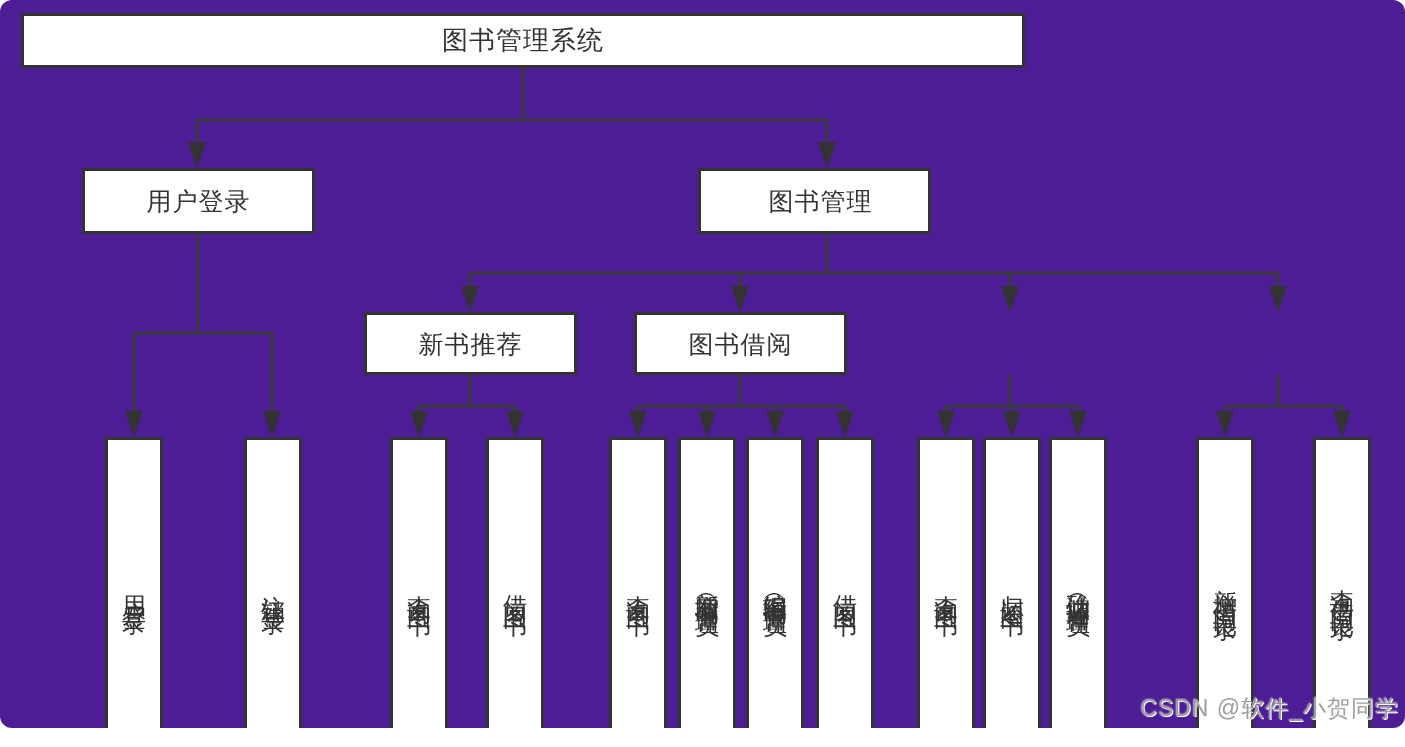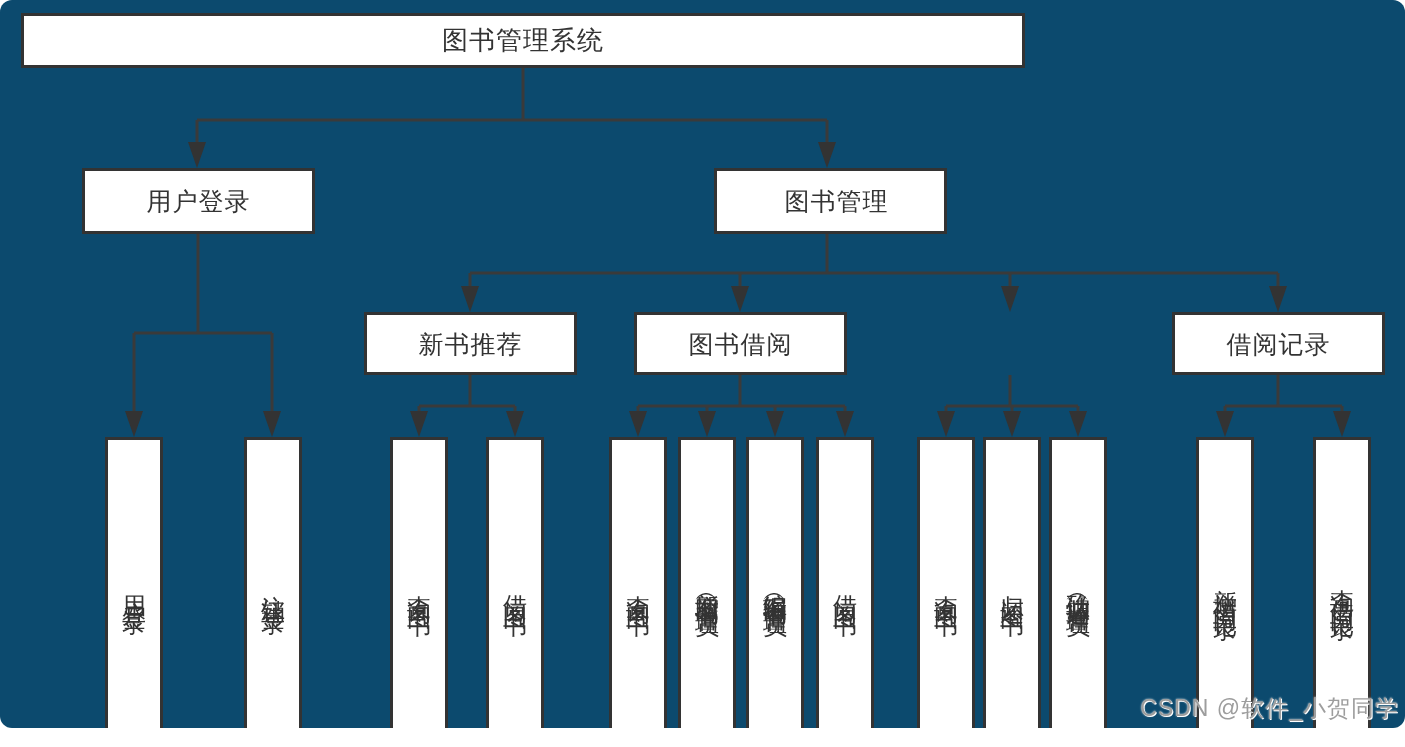--- a/index.html
+++ b/index.html
@@ -5,21 +5,21 @@
   html, body {
     margin: 0;
     padding: 0;
     background: #ffffff;
     font-family: "Liberation Sans", "DejaVu Sans", sans-serif;
   }
   #stage {
     position: relative;
     width: 1405px;
     height: 728px;
-    background: #0c4a6e;
+    background: #4c1d95;
     overflow: hidden;
     border-radius: 12px;
   }
   #connectors {
     position: absolute;
     left: 0;
     top: 0;
     width: 1405px;
     height: 747px;
     pointer-events: none;
@@ -137,33 +137,30 @@
     </g>
   </svg>
 
   <div class="node root" style="left:21px;top:13px;width:1004px;height:55px;">
     <span class="label">图书管理系统</span>
   </div>
 
   <div class="node" style="left:82px;top:168px;width:233px;height:66px;">
     <span class="label">用户登录</span>
   </div>
-  <div class="node" style="left:714px;top:168px;width:233px;height:66px;padding-left:12px;">
+  <div class="node" style="left:698px;top:168px;width:233px;height:66px;padding-left:12px;">
     <span class="label">图书管理</span>
   </div>
 
   <div class="node" style="left:364px;top:312px;width:213px;height:63px;">
     <span class="label">新书推荐</span>
   </div>
   <div class="node" style="left:634px;top:312px;width:213px;height:63px;">
     <span class="label">图书借阅</span>
   </div>
-  <div class="node" style="left:1172px;top:312px;width:213px;height:63px;">
-    <span class="label">借阅记录</span>
-  </div>
 
   <div class="node v" style="left:105px;top:437px;width:58px;height:301px;">
     <span class="label">用户登录</span>
   </div>
   <div class="node v" style="left:244px;top:437px;width:58px;height:301px;">
     <span class="label">注销登录</span>
   </div>
 
   <div class="node v" style="left:390px;top:437px;width:58px;height:301px;">
     <span class="label">查询图书</span>

